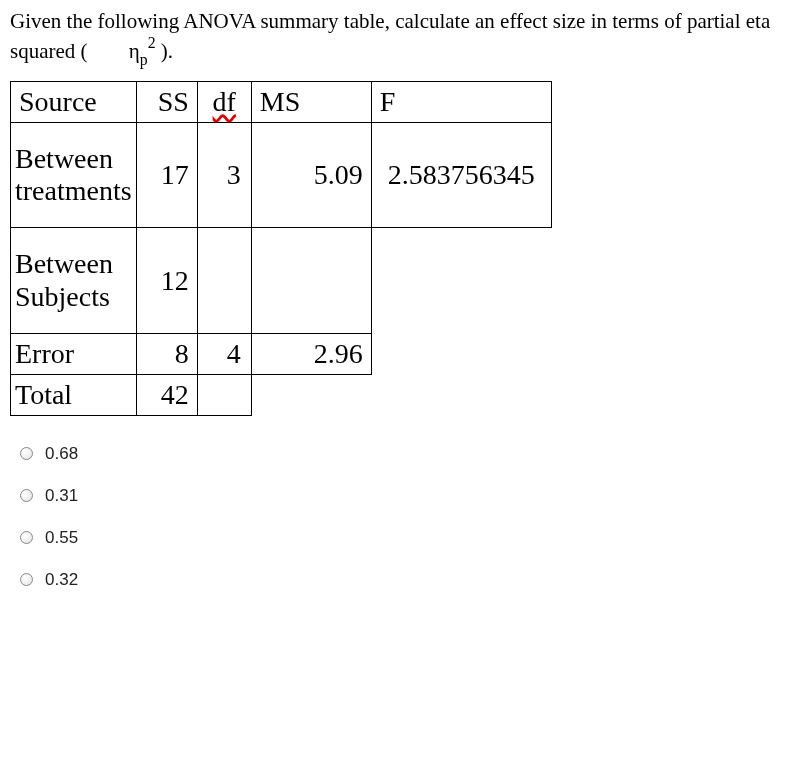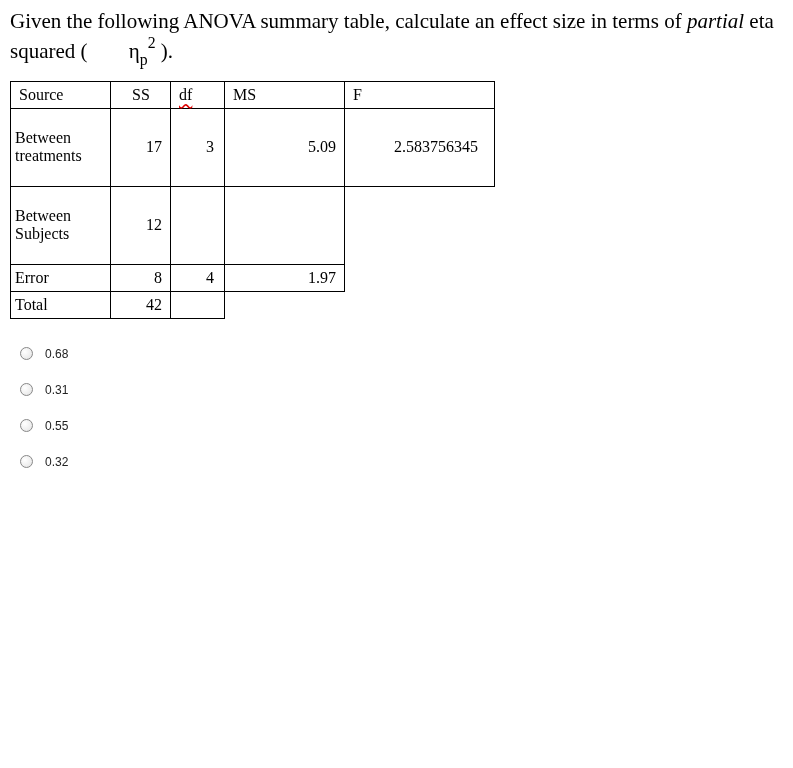--- a/index.html
+++ b/index.html
@@ -14,21 +14,20 @@
       color: #000;
       padding: 8px 10px;
       width: 793px;
     }
     .question {
       font-size: 21px;
       margin-bottom: 12px;
       line-height: 1.3;
     }
     .italic {
-      font-style: italic;
     }
     .etasq {
       white-space: nowrap;
       margin-left: 36px;
     }
     .subsc {
       font-size: 0.75em;
       vertical-align: sub;
       position: relative;
       top: 2px;
@@ -39,21 +38,21 @@
       position: relative;
       top: -2px;
     }
     table.anova {
       border-collapse: collapse;
       margin-bottom: 28px;
     }
     table.anova td, table.anova th {
       border: 1.5px solid #000;
       font-family: "Times New Roman", Times, serif;
-      font-size: 16px;
+      font-size: 28px;
       vertical-align: middle;
     }
     table.anova th {
       text-align: left;
       font-weight: normal;
       padding: 4px 8px;
     }
     .col-source { width: 100px; padding: 20px 4px; text-align: left; }
     .col-ss { width: 60px; text-align: right; padding: 4px 8px; }
     .col-df { width: 54px; text-align: right; padding: 4px 10px; }
@@ -71,21 +70,21 @@
     .noborder {
       border: none !important;
     }
     .options {
       margin-top: 8px;
     }
     .option-row {
       display: flex;
       align-items: center;
       font-family: Arial, Helvetica, sans-serif;
-      font-size: 12px;
+      font-size: 17px;
       color: #222;
       margin-bottom: 22px;
       gap: 12px;
       padding-left: 10px;
     }
     .radio {
       appearance: none;
       -webkit-appearance: none;
       width: 13px;
       height: 13px;
@@ -101,21 +100,21 @@
 
 <div class="question">
   <span>Given the following ANOVA summary table, calculate an effect size in terms of </span><span class="italic">partial</span><span> eta squared ( </span><span class="etasq"><span>η</span><span class="subsc">p</span><span class="supersc">2</span></span><span> ).</span>
 </div>
 
 <table class="anova">
   <tbody>
       <tr>
     <th class="col-source">Source</th>
     <th class="col-ss" style="text-align:left;padding-left:21px;">SS</th>
-    <th class="col-df" style="text-align:left;"><span class="h-df">df</span></th>
+    <th class="col-df" style="text-align:center;"><span class="h-df">df</span></th>
     <th class="col-ms" style="text-align:left;">MS</th>
     <th class="col-f" style="text-align:left;">F</th>
   </tr>
   <tr>
     <td class="col-source tall">
       <span>Between</span><br>
       <span>treatments</span>
     </td>
     <td class="col-ss">17</td>
     <td class="col-df">3</td>
@@ -129,21 +128,21 @@
     </td>
     <td class="col-ss">12</td>
     <td class="col-df"></td>
     <td class="col-ms"></td>
     <td class="noborder"></td>
   </tr>
   <tr>
     <td class="col-source" style="padding:4px;">Error</td>
     <td class="col-ss">8</td>
     <td class="col-df">4</td>
-    <td class="col-ms">1.97</td>
+    <td class="col-ms">2.96</td>
     <td class="noborder"></td>
   </tr>
   <tr>
     <td class="col-source" style="padding:4px;">Total</td>
     <td class="col-ss">42</td>
     <td class="col-df"></td>
     <td class="noborder"></td>
     <td class="noborder"></td>
   </tr>
 </tbody>

